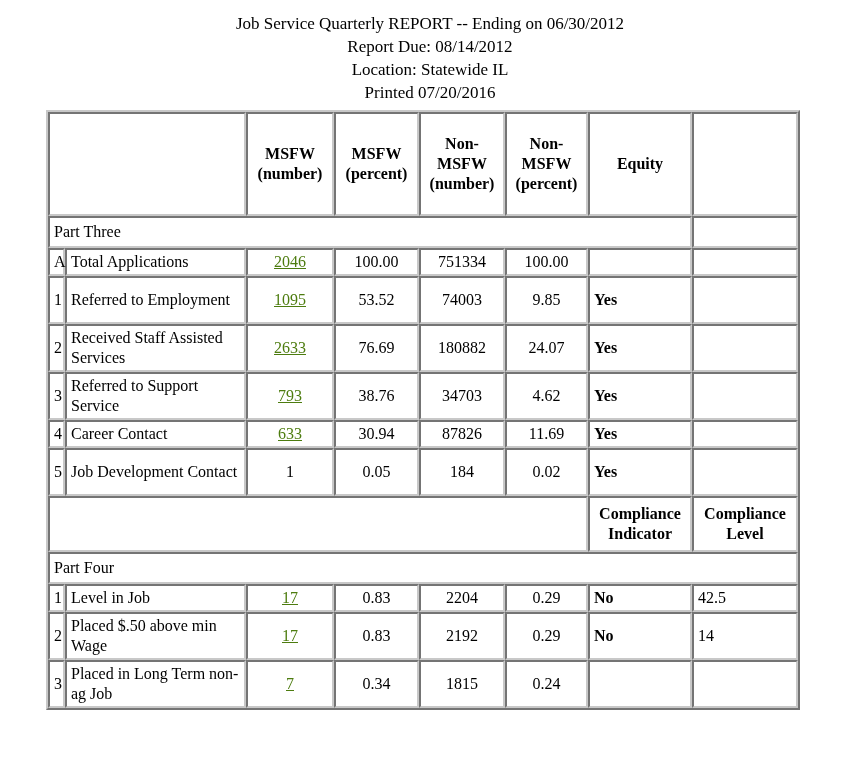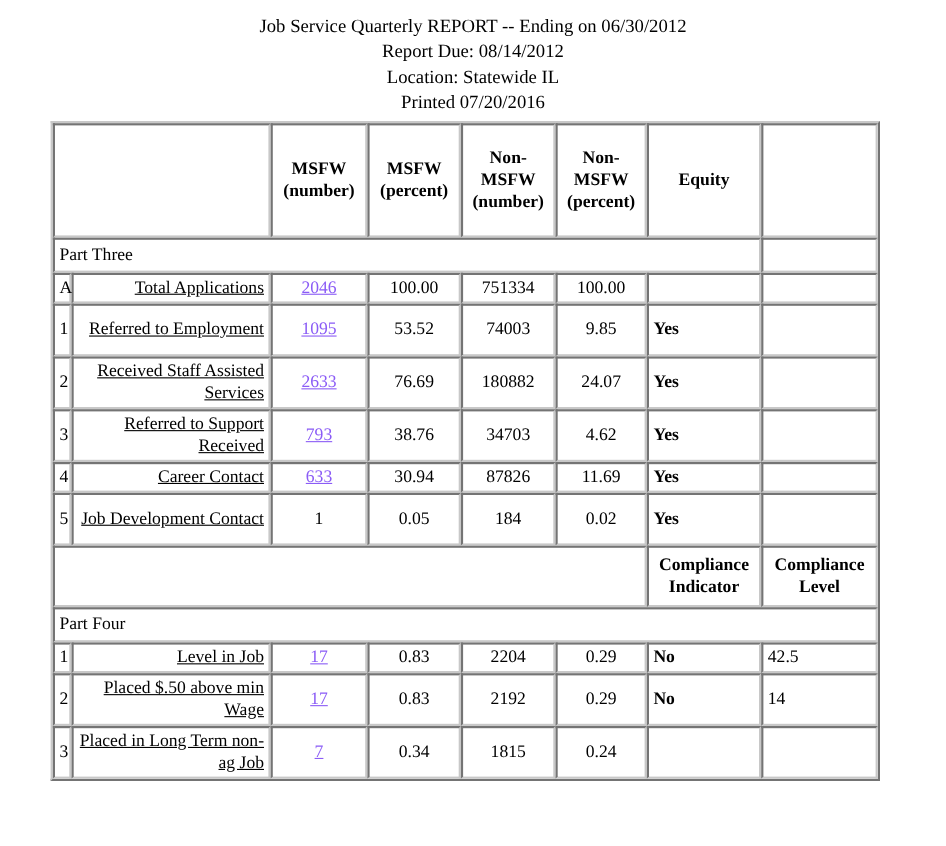--- a/index.html
+++ b/index.html
@@ -66,29 +66,29 @@
     font-weight: bold;
     height: 96px;
     vertical-align: middle;
   }
   .hdr .sub { display: block; }
 
   .num    { text-align: center; }
   .center { text-align: left; }
   .bold   { font-weight: bold; }
   .idx    { text-align: center; padding: 2px 1px; font-size: 15px; }
-  .label  { text-align: right; text-decoration: underline; }
+  .label  { text-align: left; }
   .part   { text-align: left; height: 24px; }
   .blank  { }
 
   .tall { height: 48px; }
   .std  { height: 28px; }
 
   a.val {
-    color: #8b5cf6;
+    color: #4d7c0f;
     text-decoration: underline;
   }
 </style>
 </head>
 <body>
 
 <div class="report-header">
   <div class="line">Job Service Quarterly REPORT -- Ending on 06/30/2012</div>
   <div class="line">Report Due: 08/14/2012</div>
   <div class="line">Location: Statewide IL</div>
@@ -166,21 +166,21 @@
     <td class="num"><a class="val" href="#">2633</a></td>
     <td class="num">76.69</td>
     <td class="num">180882</td>
     <td class="num">24.07</td>
     <td class="center bold">Yes</td>
     <td class="center"></td>
   </tr>
 
   <tr class="tall">
     <td class="idx">3</td>
-    <td class="label">Referred to Support Received</td>
+    <td class="label">Referred to Support Service</td>
     <td class="num"><a class="val" href="#">793</a></td>
     <td class="num">38.76</td>
     <td class="num">34703</td>
     <td class="num">4.62</td>
     <td class="center bold">Yes</td>
     <td class="center"></td>
   </tr>
 
   <tr class="std">
     <td class="idx">4</td>

